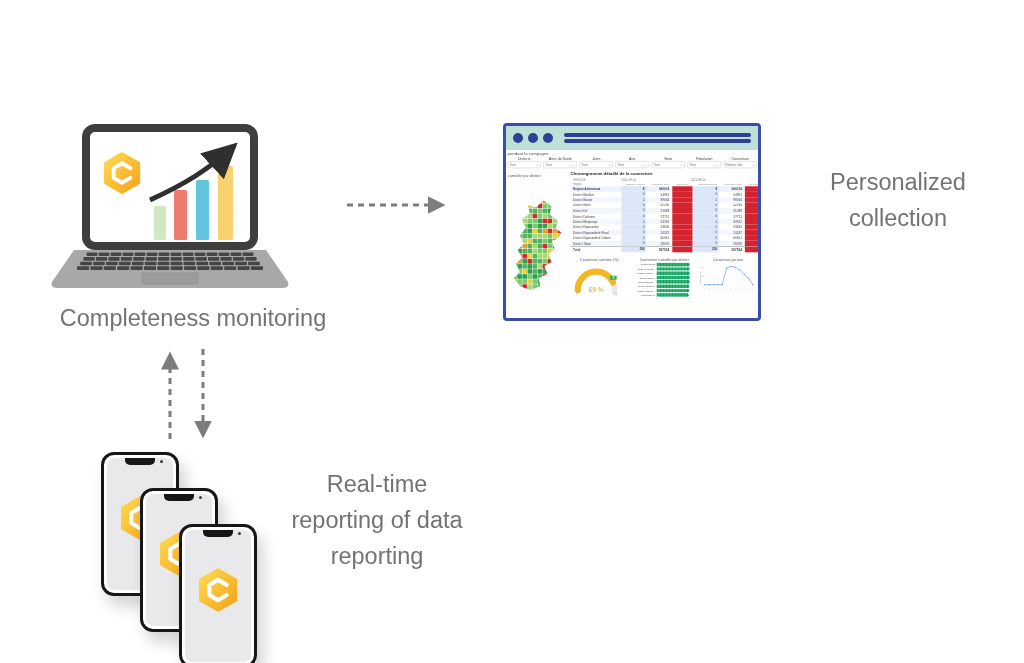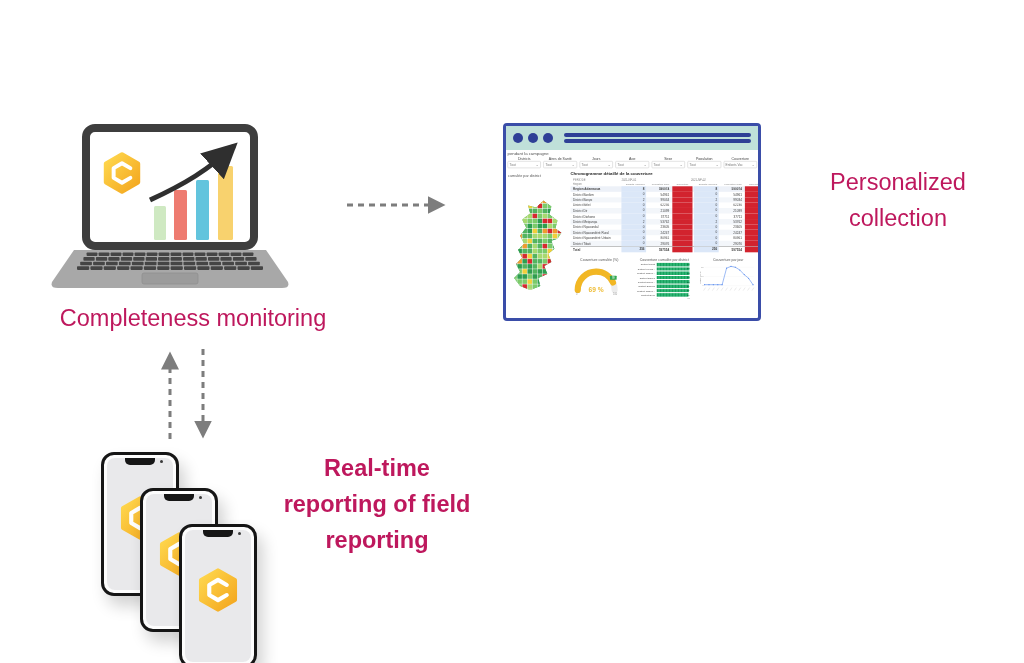--- a/index.html
+++ b/index.html
@@ -2,24 +2,24 @@
 <html><head>
 <meta charset="utf-8">
 <style>
   html,body{margin:0;padding:0;}
   body{width:1024px;height:663px;position:relative;background:#fff;overflow:hidden;
        font-family:"Liberation Sans",sans-serif;}
   
   .title{position:absolute;left:0;top:11px;width:934px;text-align:center;
          font-size:29px;font-weight:bold;color:#4565e6;line-height:42px;}
   
-  .caption{position:absolute;color:#be185d;text-align:center;font-size:23.5px;line-height:36px;}
+  .caption{position:absolute;color:#737373;text-align:center;font-size:23.5px;line-height:36px;}
   .cap-laptop{left:24px;top:300px;width:338px;}
   .cap-dash{left:793px;top:164px;width:210px;}
-  .cap-phones{left:277px;top:450px;width:200px;font-weight:bold;}
+  .cap-phones{left:277px;top:466px;width:200px;}
   
   .laptop{position:absolute;left:50px;top:122px;width:242px;height:174px;}
   
   .h-arrow{position:absolute;left:342px;top:194px;width:118px;height:22px;}
   .v-arrows{position:absolute;left:146px;top:341px;width:78px;height:104px;}
   
   .dash{position:absolute;left:503px;top:123px;width:252px;height:192px;
         border:3px solid #3a4da8;border-radius:4px;background:#fff;box-sizing:content-box;}
   .dash-header{height:24px;background:#bfe0d9;display:flex;align-items:center;padding:0 7px;}
   .dot{width:10px;height:10px;border-radius:50%;background:#2e3f96;margin-right:5px;flex:none;}
@@ -769,15 +769,15 @@
   <div class="phone-screen"></div>
   <div class="notch"></div>
   <div class="cam-dot"></div>
   <svg class="phone-logo" viewBox="0 0 100 100">
     <use href="#hexlogo" x="0" y="0" width="100" height="100"></use>
   </svg>
 </div>
 
 <div class="caption cap-phones">
   <span>Real-time</span><br>
-  <span>reporting of field</span><br>
+  <span>reporting of data</span><br>
   <span>reporting</span>
 </div>
 
 </body></html>

